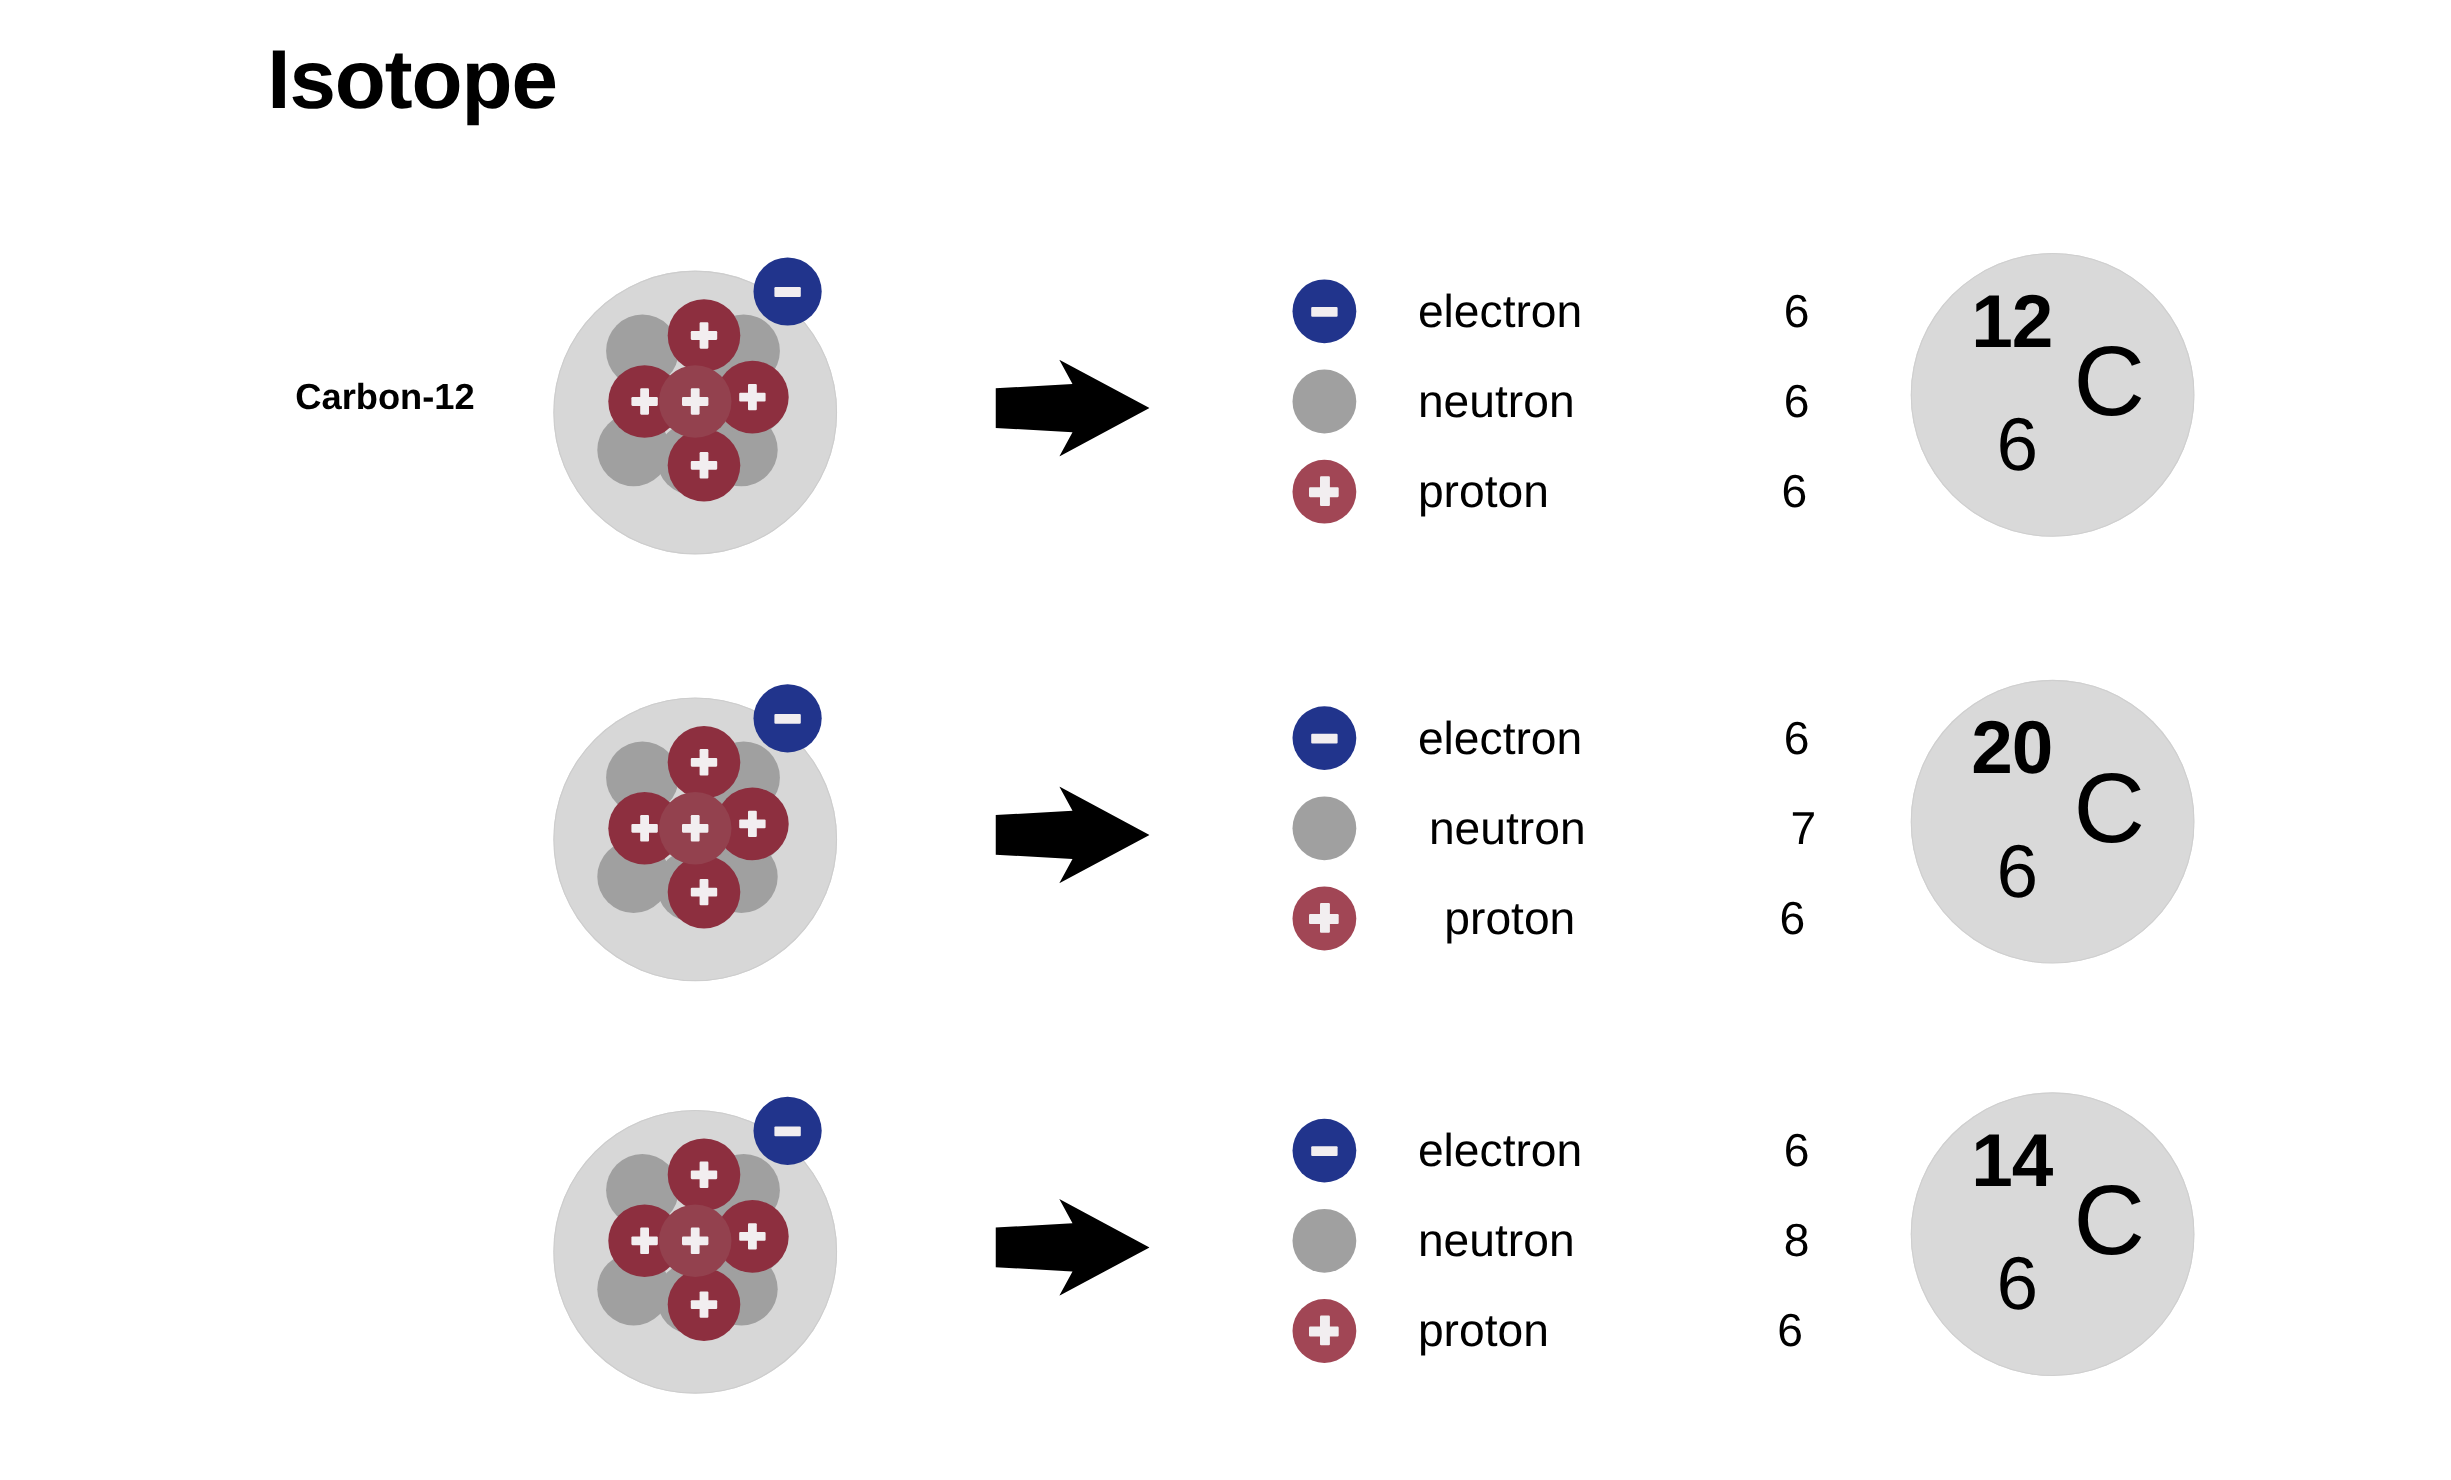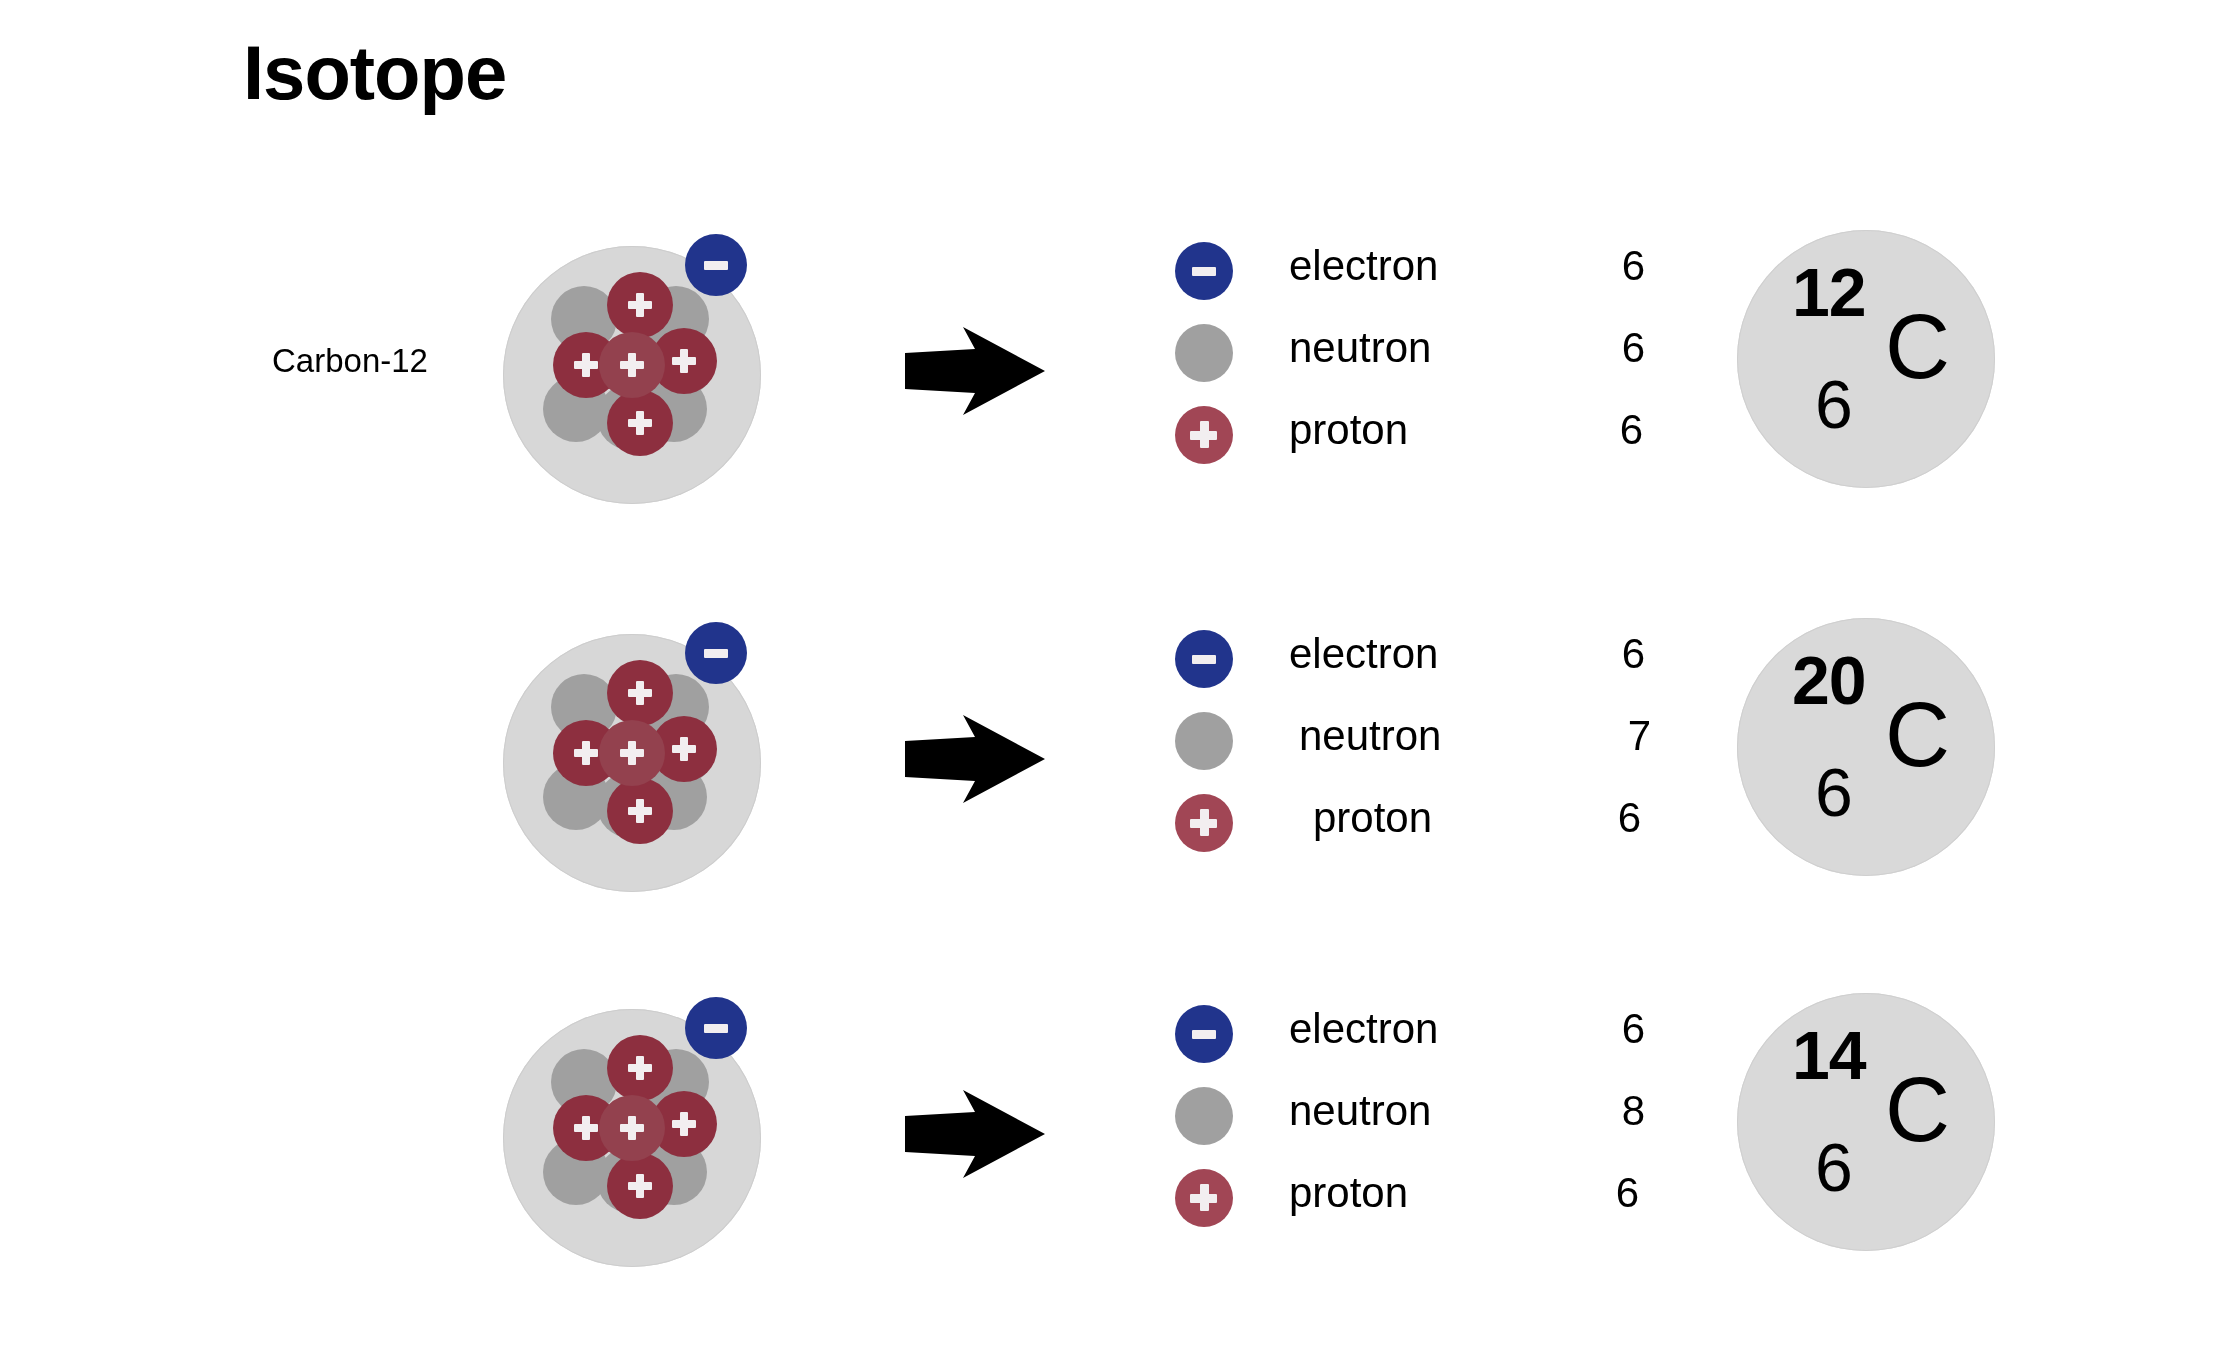--- a/index.html
+++ b/index.html
@@ -38,21 +38,21 @@
   .row-2 { top: 985px; }
 
   
   .iso-label {
     position: absolute;
     left: 180px;
     width: 340px;
     top: 120px;
     text-align: center;
     font-size: 33px;
-    font-weight: normal;
+    font-weight: bold;
     color: #000;
     letter-spacing: 0px;
   }
 
   
   .atom {
     position: absolute;
     left: 503px;
     top: 12px;
     width: 270px;
@@ -142,20 +142,21 @@
 
   
   .legend {
     position: absolute;
     left: 1175px;
     top: 20px;
     width: 470px;
   }
   .legend-row {
     display: flex;
+    align-items: center;
     height: 82px;
   }
   .legend-dot {
     width: 58px;
     height: 58px;
     border-radius: 50%;
     flex: 0 0 58px;
     display: flex;
     align-items: center;
     justify-content: center;

